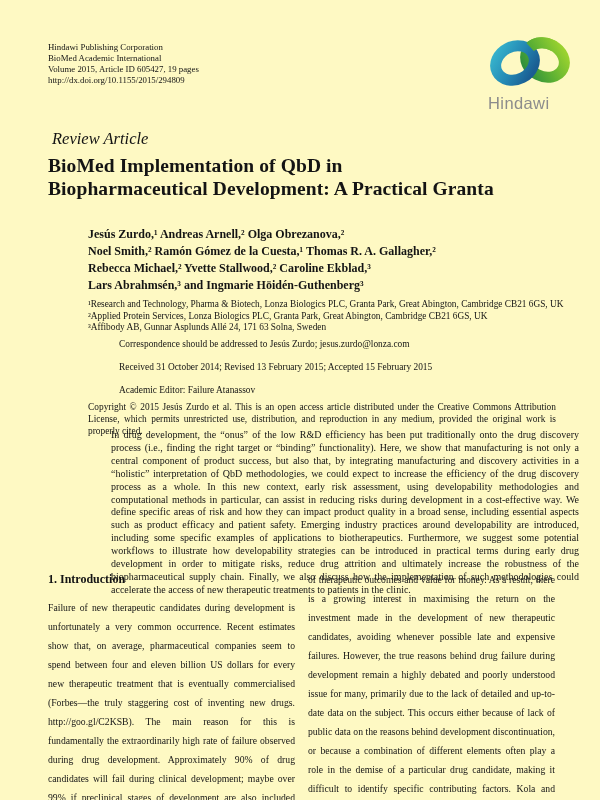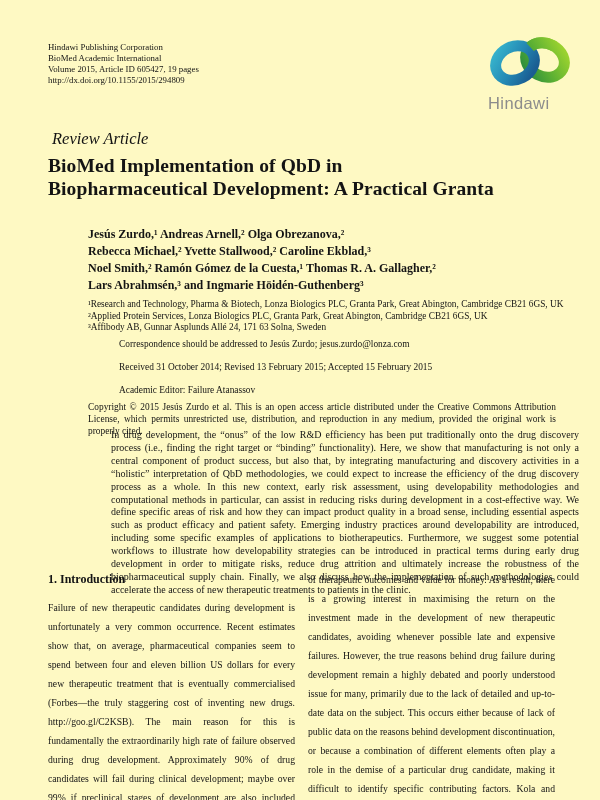--- a/index.html
+++ b/index.html
@@ -71,22 +71,22 @@
 
   <div class="type-label">Review Article</div>
 
   <div class="title-block">
     <div>BioMed Implementation of QbD in</div>
     <div>Biopharmaceutical Development: A Practical Granta</div>
   </div>
 
   <div class="authors-block">
     <div>Jesús Zurdo,¹ Andreas Arnell,² Olga Obrezanova,²</div>
+    <div>Noel Smith,² Ramón Gómez de la Cuesta,¹ Thomas R. A. Gallagher,²</div>
     <div>Rebecca Michael,² Yvette Stallwood,² Caroline Ekblad,³</div>
-    <div>Noel Smith,² Ramón Gómez de la Cuesta,¹ Thomas R. A. Gallagher,²</div>
     <div>Lars Abrahmsén,³ and Ingmarie Höidén-Guthenberg³</div>
   </div>
 
   <div class="affiliations-block">
     <div>¹Research and Technology, Pharma &amp; Biotech, Lonza Biologics PLC, Granta Park, Great Abington, Cambridge CB21 6GS, UK</div>
     <div>²Applied Protein Services, Lonza Biologics PLC, Granta Park, Great Abington, Cambridge CB21 6GS, UK</div>
     <div>³Affibody AB, Gunnar Asplunds Allé 24, 171 63 Solna, Sweden</div>
   </div>
 
   <div class="meta-line correspondence">Correspondence should be addressed to Jesús Zurdo; jesus.zurdo@lonza.com</div>

